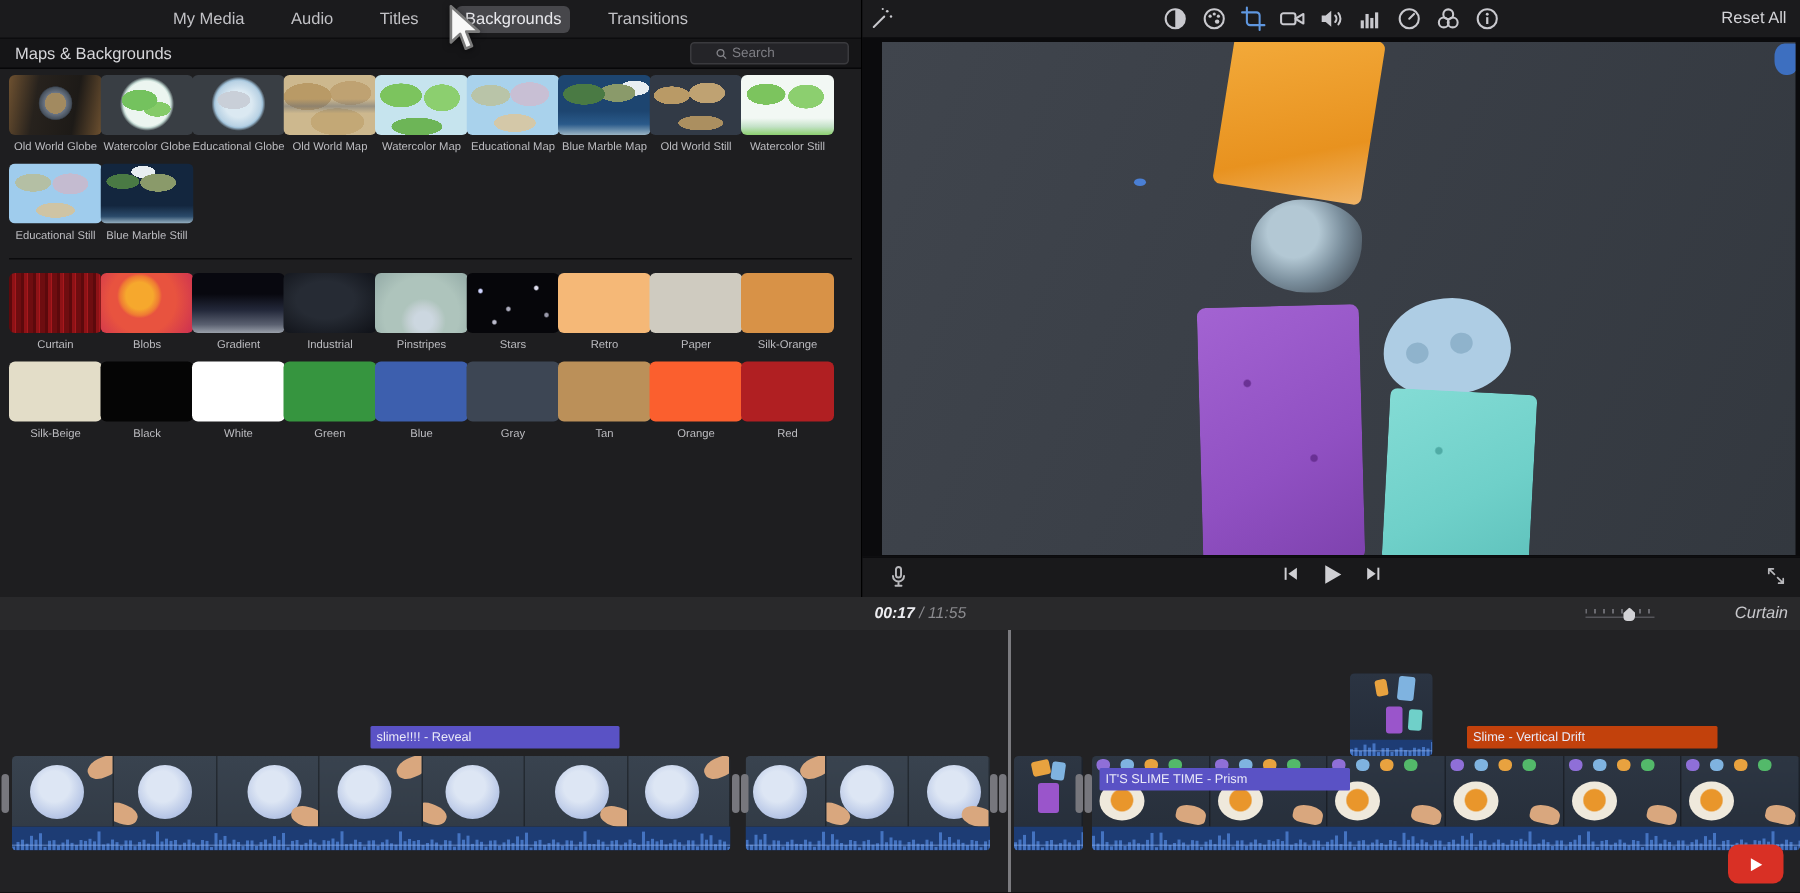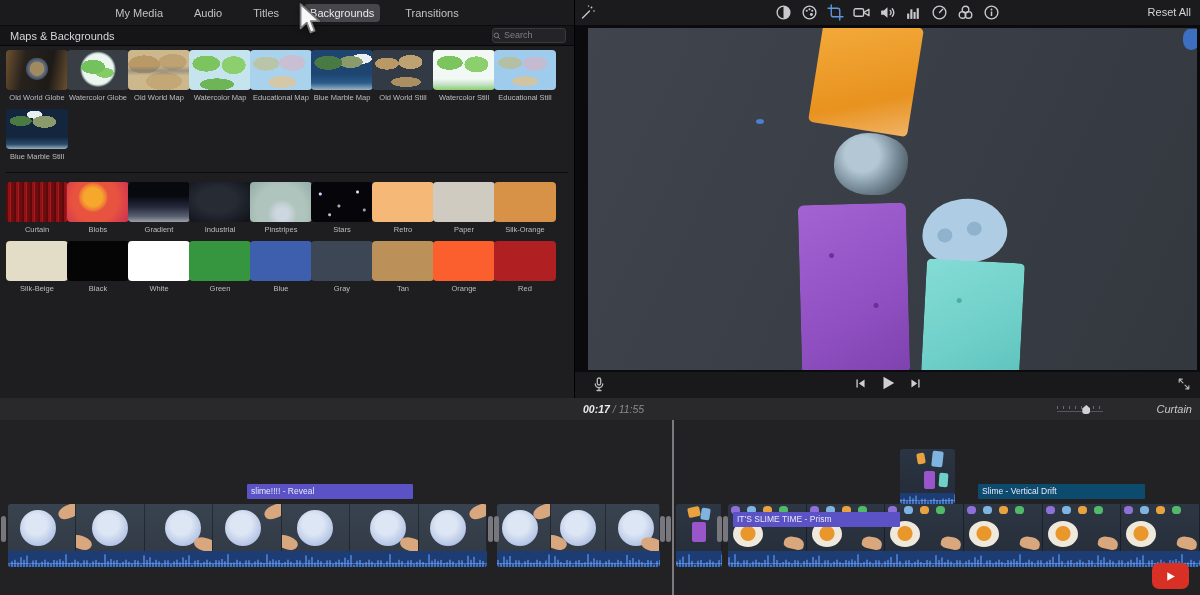--- a/index.html
+++ b/index.html
@@ -11,21 +11,21 @@
   
   .browser{position:absolute;left:0;top:0;width:574px;height:398px;background:#1e1e20;border-right:1px solid #000;}
   .tabbar{position:absolute;left:0;top:0;right:0;height:25px;background:#1b1b1d;border-bottom:1px solid #0c0c0e;
           display:flex;align-items:center;justify-content:center;gap:19px;}
   .tab{font-size:11px;color:#c2c2c6;padding:3px 6px;border-radius:4px;cursor:default;}
   .tab.active{background:#47474b;color:#e9e9ed;}
   .panel-header{position:absolute;left:0;top:26px;right:0;height:19px;background:#151517;border-bottom:1px solid #070709;
                 display:flex;align-items:center;}
   .panel-title{font-size:11px;color:#d6d6da;margin-left:10px;flex:1;}
   .search{width:72px;height:13px;margin-right:8px;border:1px solid #3a3a3e;background:#242428;border-radius:3px;
-          display:flex;align-items:center;padding:0 0;gap:3px;}
+          display:flex;align-items:center;padding:0 16px;gap:3px;}
   .search svg{width:8px;height:8px;flex:none;}
   .search-ph{font-size:9px;color:#7e7e84;line-height:1;}
   .grid{position:absolute;left:0;top:46px;right:0;bottom:0;padding:4px 6px;overflow:hidden;}
   .group{display:flex;flex-wrap:wrap;column-gap:9px;row-gap:7px;}
   .gdiv{border-top:1px solid #0b0b0d;margin:11px 0 9px;}
   .cell{width:52px;}
   .thumb{width:62px;height:40px;border-radius:4px;background:#333;}
   .cl{width:62px;margin-top:3px;font-size:7.5px;color:#bcbcc0;text-align:center;white-space:nowrap;}
 
   
@@ -166,20 +166,24 @@
     </div>
     <div class="grid" id="grid">
         <div class="group">
           <div class="cell">
             <div class="thumb t-ow-globe"></div>
             <div class="cl">Old World Globe</div>
           </div>
           <div class="cell">
             <div class="thumb t-wc-globe"></div>
             <div class="cl">Watercolor Globe</div>
+          </div>
+          <div class="cell">
+            <div class="thumb t-edu-globe"></div>
+            <div class="cl">Educational Globe</div>
           </div>
           <div class="cell">
             <div class="thumb t-ow-map"></div>
             <div class="cl">Old World Map</div>
           </div>
           <div class="cell">
             <div class="thumb t-wc-map"></div>
             <div class="cl">Watercolor Map</div>
           </div>
           <div class="cell">
@@ -973,21 +977,21 @@
             <rect x="45" y="6.2" width="2" height="4.8" fill="#4f81d4" opacity="0.8"></rect>
             <rect x="48" y="5.0" width="2" height="6.0" fill="#4f81d4" opacity="0.8"></rect>
             <rect x="51" y="6.0" width="2" height="5.0" fill="#4f81d4" opacity="0.8"></rect>
             <rect x="54" y="1.7" width="2" height="9.3" fill="#4f81d4" opacity="0.8"></rect>
             <rect x="0" y="7" width="55" height="1" fill="#8fb0e8" opacity="0.45"></rect>
           </svg>
         </div>
       </div>
       <div class="ovl" style="left: 247px; width: 166px; background: rgb(90, 82, 197);">slime!!!! - Reveal</div>
       <div class="ovl" style="left: 733px; width: 167px; background: rgb(90, 82, 197); margin-top: 28px;">IT'S SLIME TIME - Prism</div>
-      <div class="ovl" style="left: 978px; width: 167px; background: #0c4a6e;">Slime - Vertical Drift</div>
+      <div class="ovl" style="left: 978px; width: 167px; background: #c2410c;">Slime - Vertical Drift</div>
       <div class="playhead" style="left: 672px;"></div>
     </div>
 
   <svg class="cursor" viewBox="0 0 24 30">
     <path d="M3 1 L3 23 L8.6 17.8 L12 26.8 L15.8 25.2 L12.3 16.4 L20 16.4 Z" fill="#f8f8f8" stroke="#7a7a7a" stroke-width="1.6" stroke-linejoin="round"></path>
   </svg>
 
   <div class="ytmark">
     <svg viewBox="0 0 12 12">
         <path d="M3 2 L10 6 L3 10 Z" fill="#ffffff"></path>

